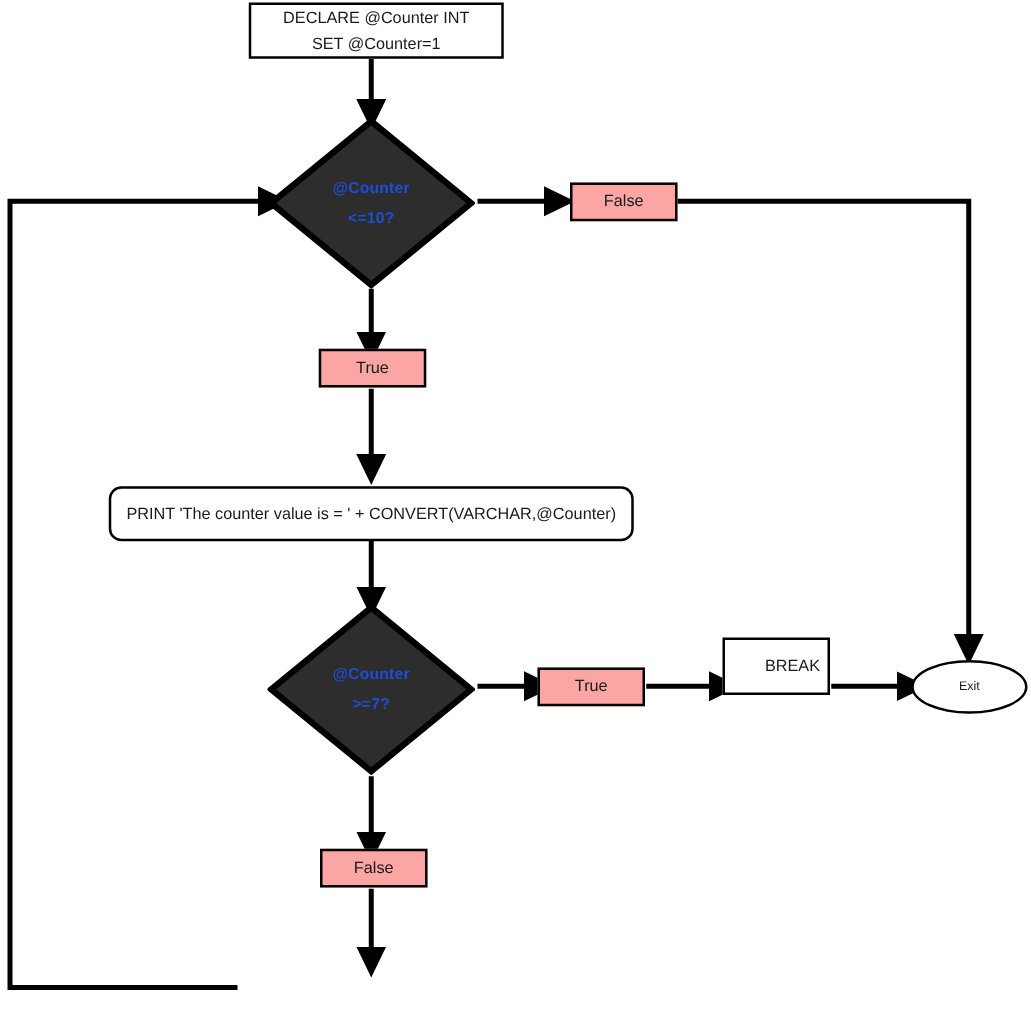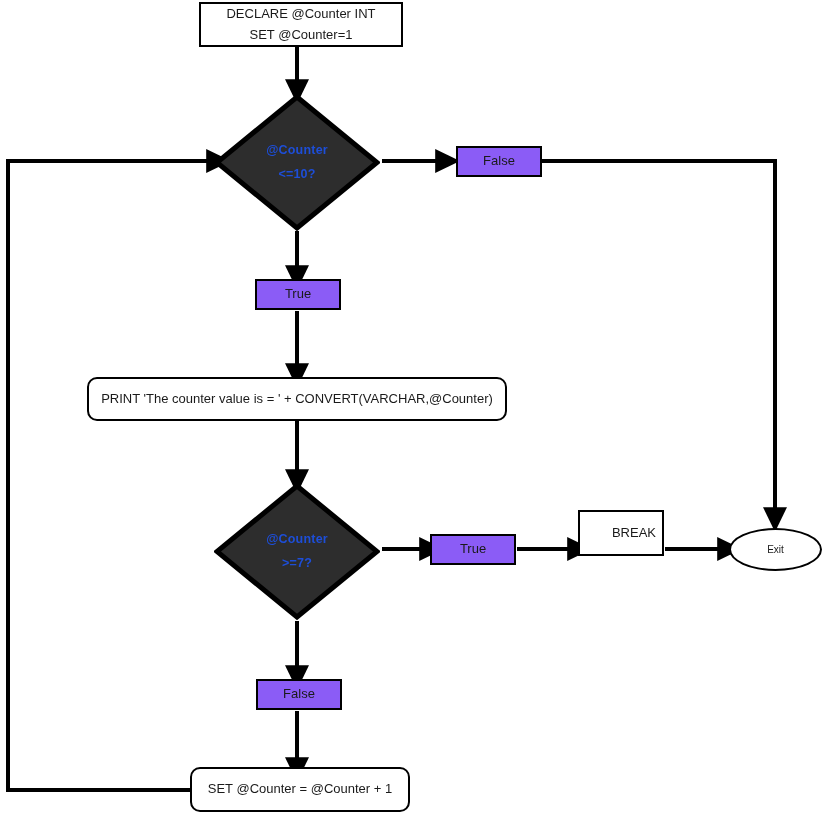--- a/index.html
+++ b/index.html
@@ -38,21 +38,21 @@
     background: #ffffff;
     color: #1a1a1a;
     font-size: 13px;
     line-height: 1.55;
     z-index: 3;
   }
   .box.rounded {
     border-radius: 10px;
   }
   .box.gray {
-    background: #8b5cf6;
+    background: #fca5a5;
   }
   .box .lines {
     padding: 0 6px;
     white-space: pre-line;
   }
   
   .diamond {
     z-index: 3;
   }
   .diamond .shape {
@@ -136,21 +136,21 @@
   </div>
 
   <div class="node box gray" style="left:456px; top:146px; width:86px; height:31px;">
     <div class="lines">False</div>
   </div>
 
   <div class="node box gray" style="left:255px; top:279px; width:86px; height:31px;">
     <div class="lines">True</div>
   </div>
 
-  <div class="node box rounded" style="left:87px; top:377px; width:420px; height:44px;">
+  <div class="node box rounded" style="left:87px; top:389px; width:420px; height:44px;">
     <div class="lines">PRINT 'The counter value is = ' + CONVERT(VARCHAR,@Counter)</div>
   </div>
 
   <div class="node diamond" style="left:214px; top:483px; width:166px; height:137px;">
     <svg class="shape" viewBox="0 0 166 137" preserveAspectRatio="none" xmlns="http://www.w3.org/2000/svg">
       <polygon points="83,3 163,68.5 83,134 3,68.5" fill="#2d2d2d" stroke="#000000" stroke-width="5"></polygon>
     </svg>
     <div class="dlabel">@Counter
 &gt;=7?</div>
   </div>
@@ -164,17 +164,14 @@
   </div>
 
   <div class="node ellipse" style="left:729px; top:528px; width:93px; height:43px;">
     <div class="lines">Exit</div>
   </div>
 
   <div class="node box gray" style="left:256px; top:679px; width:86px; height:31px;">
     <div class="lines">False</div>
   </div>
 
-  <div class="node box rounded" style="left:190px; top:767px; width:220px; height:45px;">
-    <div class="lines">SET @Counter = @Counter + 1</div>
-  </div>
 
 </div>
 
 </body></html>

